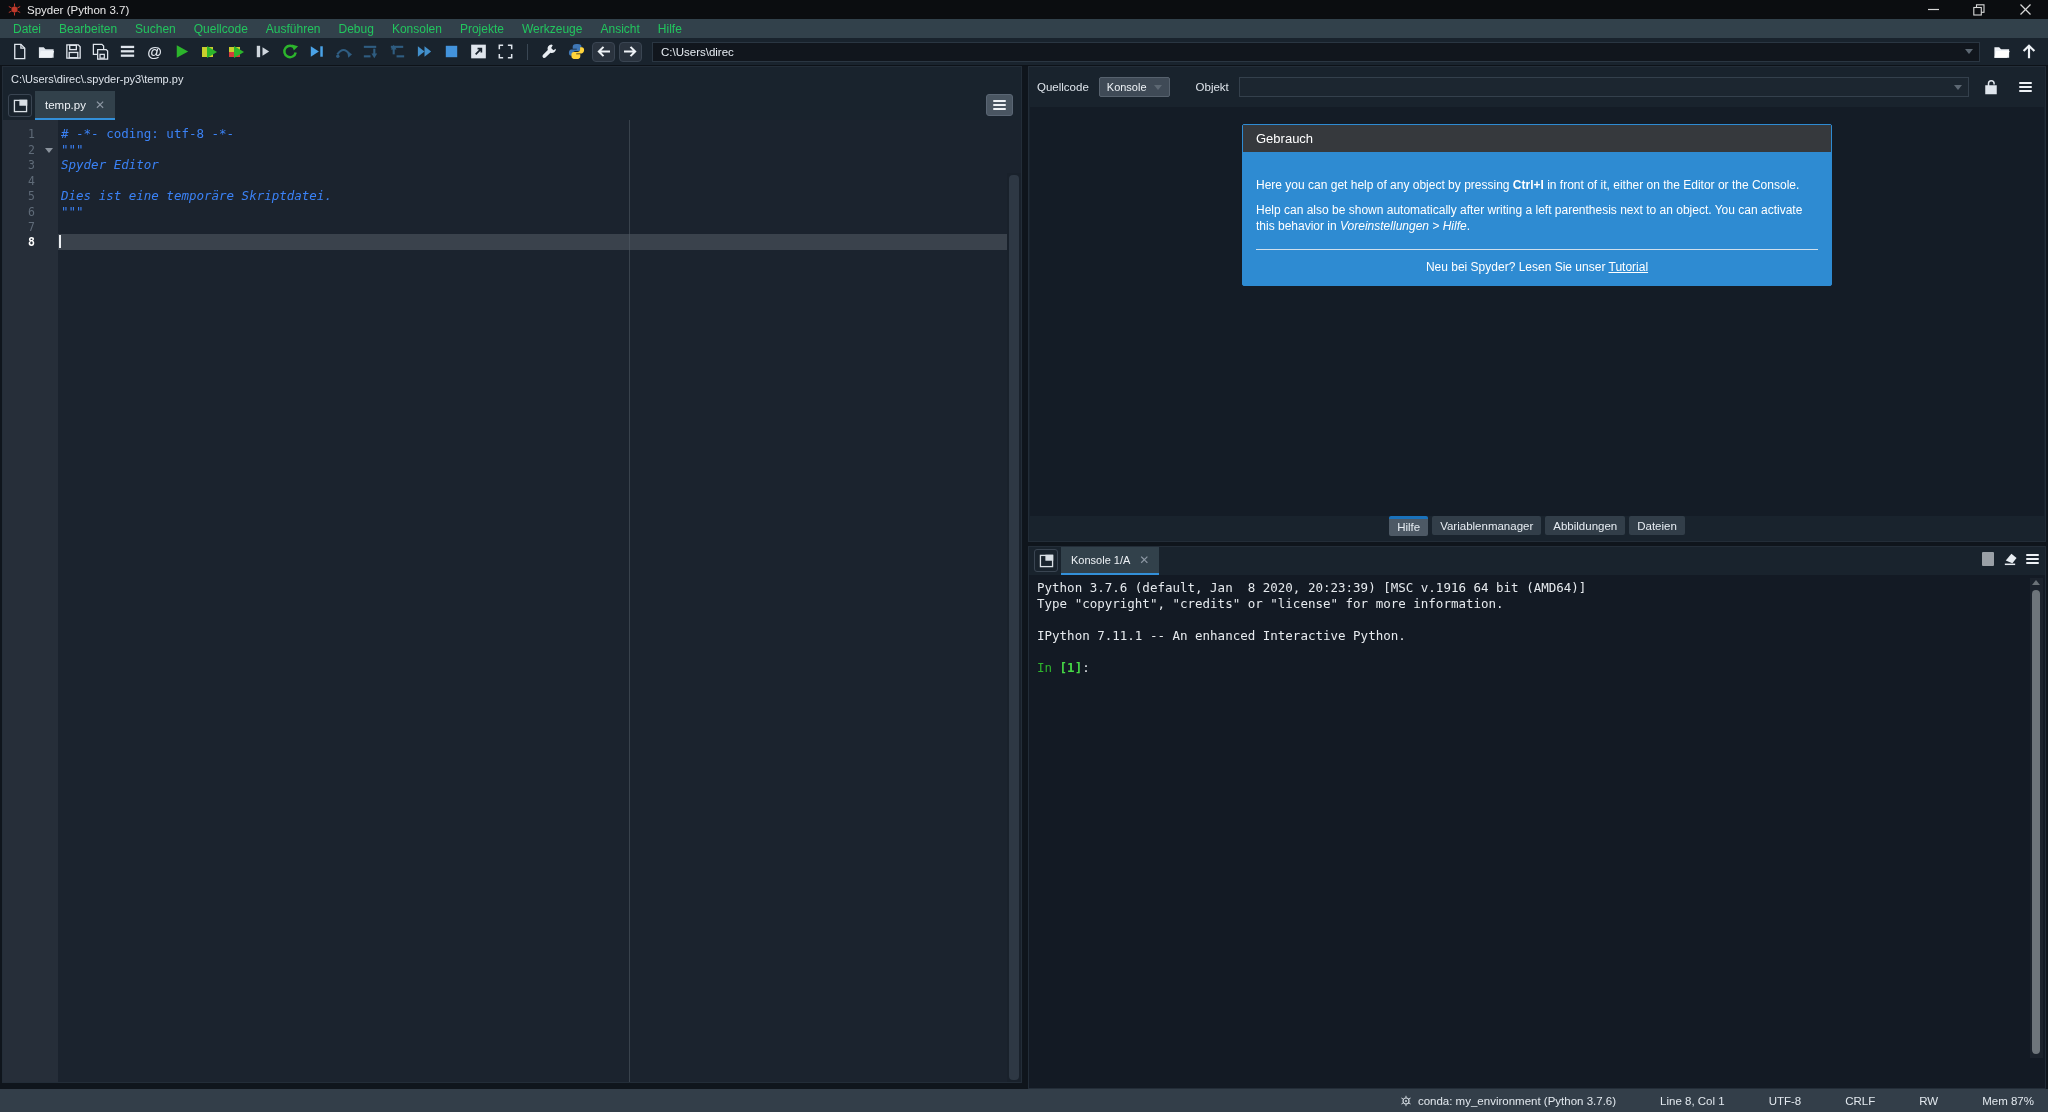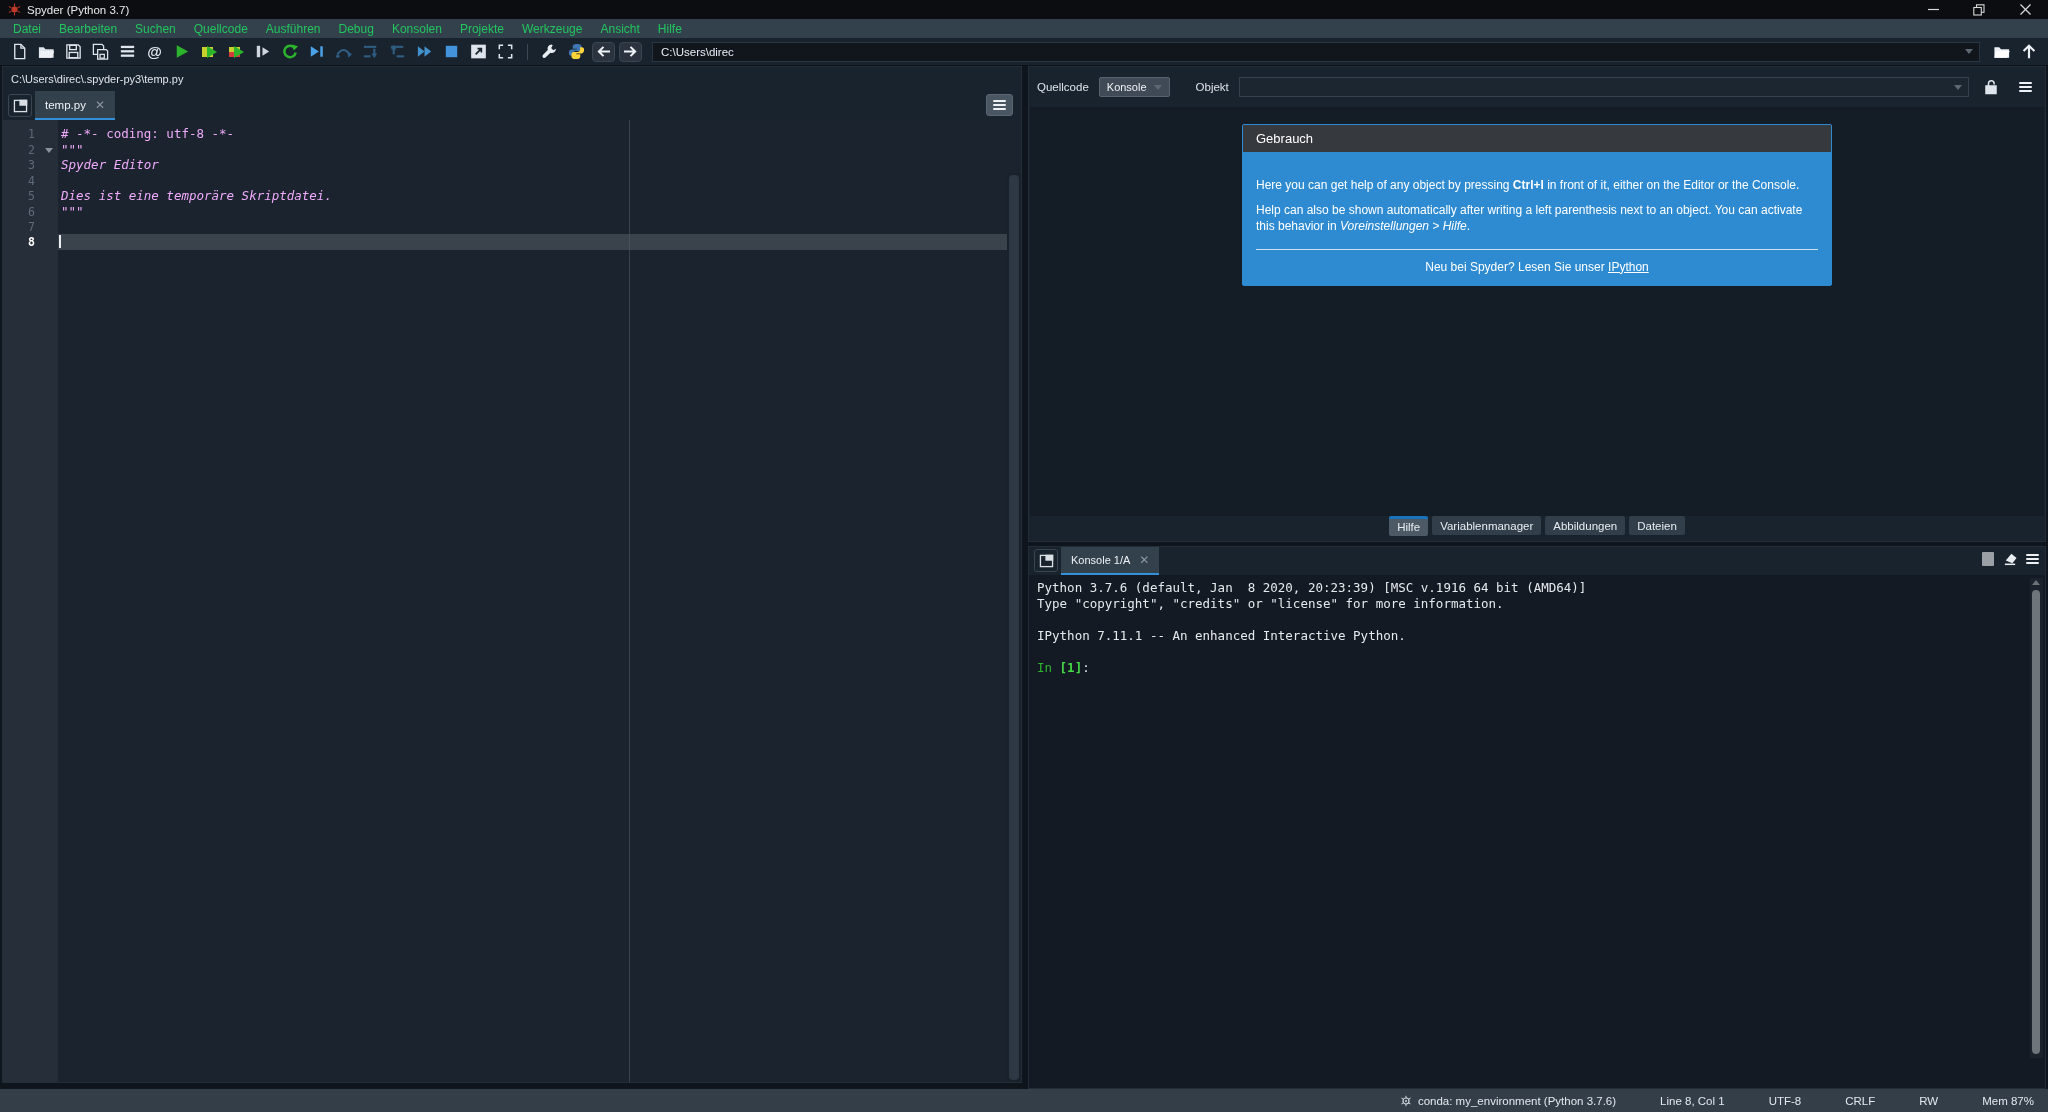--- a/index.html
+++ b/index.html
@@ -42,21 +42,21 @@
   .bars i { display:block; width:13px; height:2px; background:#eef2f6; border-radius:1px; }
 
   .editor-body { position:absolute; left:0; top:53px; right:0; bottom:0; background:#1b232e; font-family:"DejaVu Sans Mono", monospace; font-size:12.5px; }
   .gutter { position:absolute; left:0; top:0; width:55px; height:100%; background:#262e39; }
   .ruler { position:absolute; left:626px; top:0; bottom:0; width:1px; background:#525c66; opacity:.55; }
   .curline { position:absolute; left:55px; right:0; top:114px; height:16px; background:#3a424c; }
   .row { position:absolute; left:0; right:0; height:16px; line-height:16px; }
   .row .ln { position:absolute; left:0; width:55px; text-align:right; padding-right:23px; color:#5f6b78; font-size:11.5px; }
   .row .ln.active { color:#ffffff; font-weight:bold; }
   .row .code { position:absolute; left:58px; white-space:pre; }
-  .c-comment, .c-string { color:#f0abfc; }
+  .c-comment, .c-string { color:#3b82f6; }
   .it { font-style:italic; }
   .fold { position:absolute; left:42px; top:6px; width:0; height:0; border-left:4px solid transparent; border-right:4px solid transparent; border-top:5px solid #8a929c; }
   .cursor { position:absolute; left:56px; top:1px; width:2px; height:13px; background:#eceff2; }
   .e-scroll { position:absolute; right:0; top:53px; bottom:0; width:14px; background:#19212b; }
   .e-thumb { position:absolute; left:2px; right:2px; top:2px; bottom:2px; background:#2e3844; border-radius:4px; }
 
   
   .help-pane { position:absolute; left:1028px; top:66px; width:1018px; height:476px; background:#19232d; border:1px solid #232d38; }
   .h-header { position:absolute; top:9px; left:8px; right:8px; height:22px; display:flex; align-items:center; gap:10px; font-size:11.5px; color:#dfe5ec; }
   .combo-small { height:20px; background:#3f4a56; border:1px solid #57626e; border-radius:2px; display:flex; align-items:center; padding:0 7px; gap:7px; font-size:11px; color:#eef2f6; }
@@ -393,21 +393,21 @@
         </span>
       </div>
   </div>
   <div class="h-content">
     <div class="usage-box">
       <div class="usage-title">Gebrauch</div>
       <div class="usage-body">
         <p><span>Here you can get help of any object by pressing </span><b>Ctrl+I</b><span> in front of it, either on the Editor or the Console.</span></p>
         <p><span>Help can also be shown automatically after writing a left parenthesis next to an object. You can activate this behavior in </span><em>Voreinstellungen &gt; Hilfe</em><span>.</span></p>
         <hr class="usage-hr">
-        <div class="usage-footer"><span>Neu bei Spyder? Lesen Sie unser </span><a href="#">IPython</a></div>
+        <div class="usage-footer"><span>Neu bei Spyder? Lesen Sie unser </span><a href="#">Tutorial</a></div>
       </div>
     </div>
   </div>
   <div class="h-tabs">
     <span class="btab active">Hilfe</span>
     <span class="btab">Variablenmanager</span>
     <span class="btab">Abbildungen</span>
     <span class="btab">Dateien</span>
   </div>
 </div>

